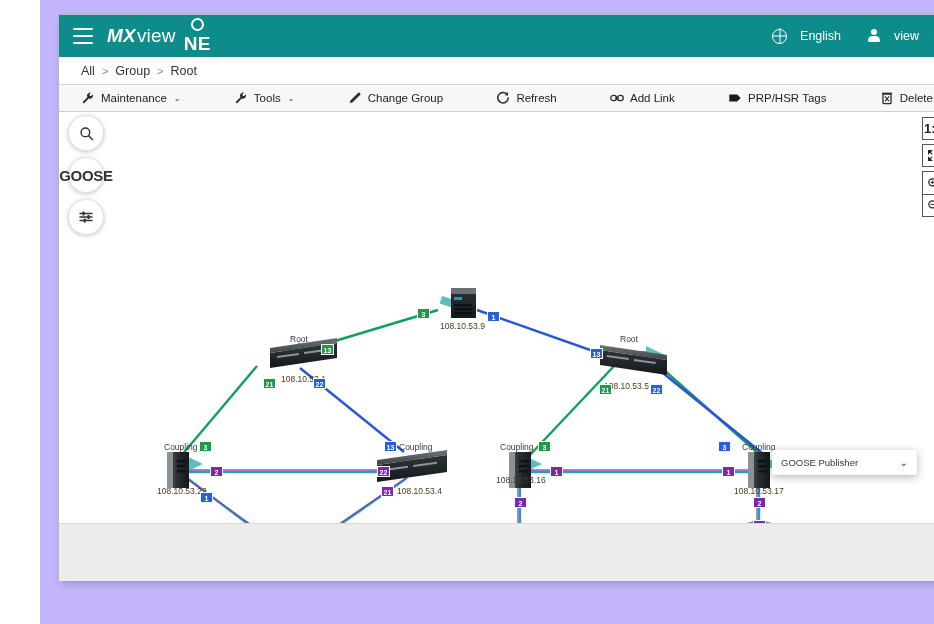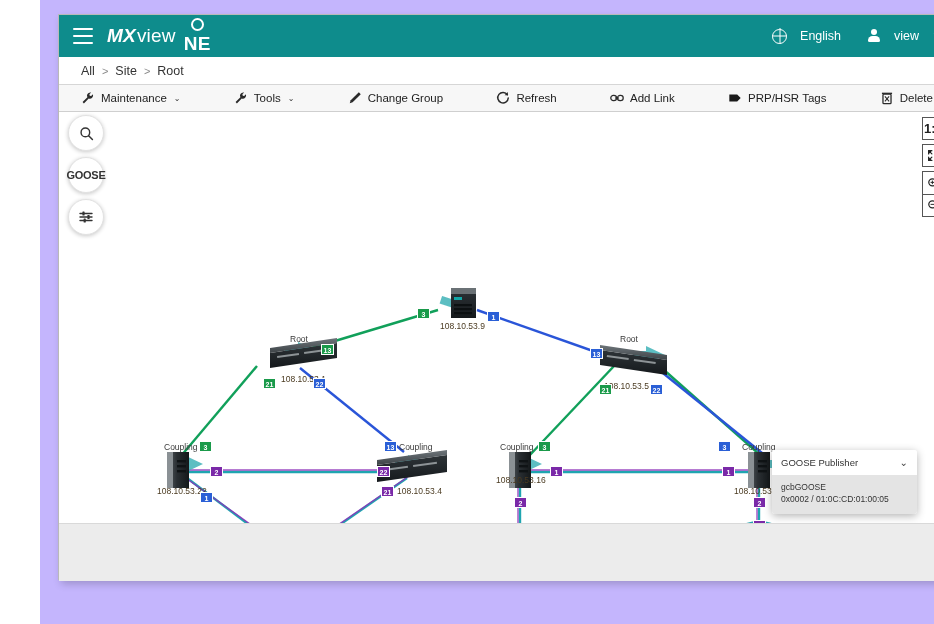--- a/index.html
+++ b/index.html
@@ -38,21 +38,21 @@
   .tb{display:flex;align-items:center;gap:6px;font-size:11.5px;color:#222;cursor:pointer;white-space:nowrap;}
   .tb .chev{font-size:8px;color:#333;margin-left:1px;}
   .ic{width:14px;height:14px;display:block;}
 
   
   .canvas{position:relative;height:411px;background:#ffffff;overflow:hidden;}
   .footer{height:57px;background:#ececec;border-top:1px solid #d9d9d9;}
 
   .fab{position:absolute;width:34px;height:34px;border-radius:50%;background:#fff;border:1px solid #e2e2e2;
        box-shadow:0 1px 4px rgba(0,0,0,.22);display:flex;align-items:center;justify-content:center;cursor:pointer;}
-  .fab.goose{font-size:11px;font-weight:bold;color:#333;letter-spacing:-.3px;}
+  .fab.goose{font-size:15px;font-weight:bold;color:#333;letter-spacing:-.3px;}
 
   .zoomgrp{position:absolute;right:10px;top:5px;display:flex;flex-direction:column;}
   .zbtn{width:23px;height:23px;background:#fff;border:1px solid #555;display:flex;align-items:center;justify-content:center;
         font-size:11px;color:#222;cursor:pointer;margin-bottom:4px;box-sizing:border-box;}
   .zbtn.join{margin-bottom:0;border-bottom:none;}
   .zbtn.join2{margin-bottom:4px;}
 
   
   .nlabel{position:absolute;font-size:8.5px;color:#3a3a3a;white-space:nowrap;}
   .iptext{position:absolute;font-size:8.5px;color:#4a3a20;white-space:nowrap;}
@@ -100,21 +100,21 @@
         <span class="person"></span>
         <span>view</span>
         <span class="caret">▼</span>
       </div>
     </div>
   </div>
 
   <div class="crumb">
     <a>All</a>
     <span class="sep">&gt;</span>
-    <a>Site</a>
+    <a>Group</a>
     <span class="sep">&gt;</span>
     <a>Root</a>
   </div>
 
   <div class="tbar">
 
     <div class="tb">
       <svg class="ic" viewBox="0 0 16 16">
         <path d="M10.6 1.6a3.8 3.8 0 0 0-3.3 5.6L1.8 12.7l1.5 1.5 5.5-5.5a3.8 3.8 0 0 0 4.8-4.9l-2 2-1.6-.4-.4-1.6 2-2a3.7 3.7 0 0 0-1-.2z" fill="#2b2b2b"></path>
       </svg>
@@ -443,23 +443,19 @@
     <div class="port p-purple" style="left:663px;top:354px;">1</div>
     <div class="port p-purple" style="left:694px;top:385px;">2</div>
 
     <div class="port p-purple" style="left:694px;top:408px;">1</div>
 
     <div class="popup" style="left:713px;top:338px;">
       <div class="popup-hd">
         <span>GOOSE Publisher</span>
         <span style="font-size:10px;color:#444;">⌄</span>
       </div>
-      <div class="popup-bd">
-        <div>gcbGOOSE</div>
-        <div>0x0002 / 01:0C:CD:01:00:05</div>
-      </div>
     </div>
 
   </div>
 
   <div class="footer"></div>
  </div>
 </div>
 
 </body></html>

